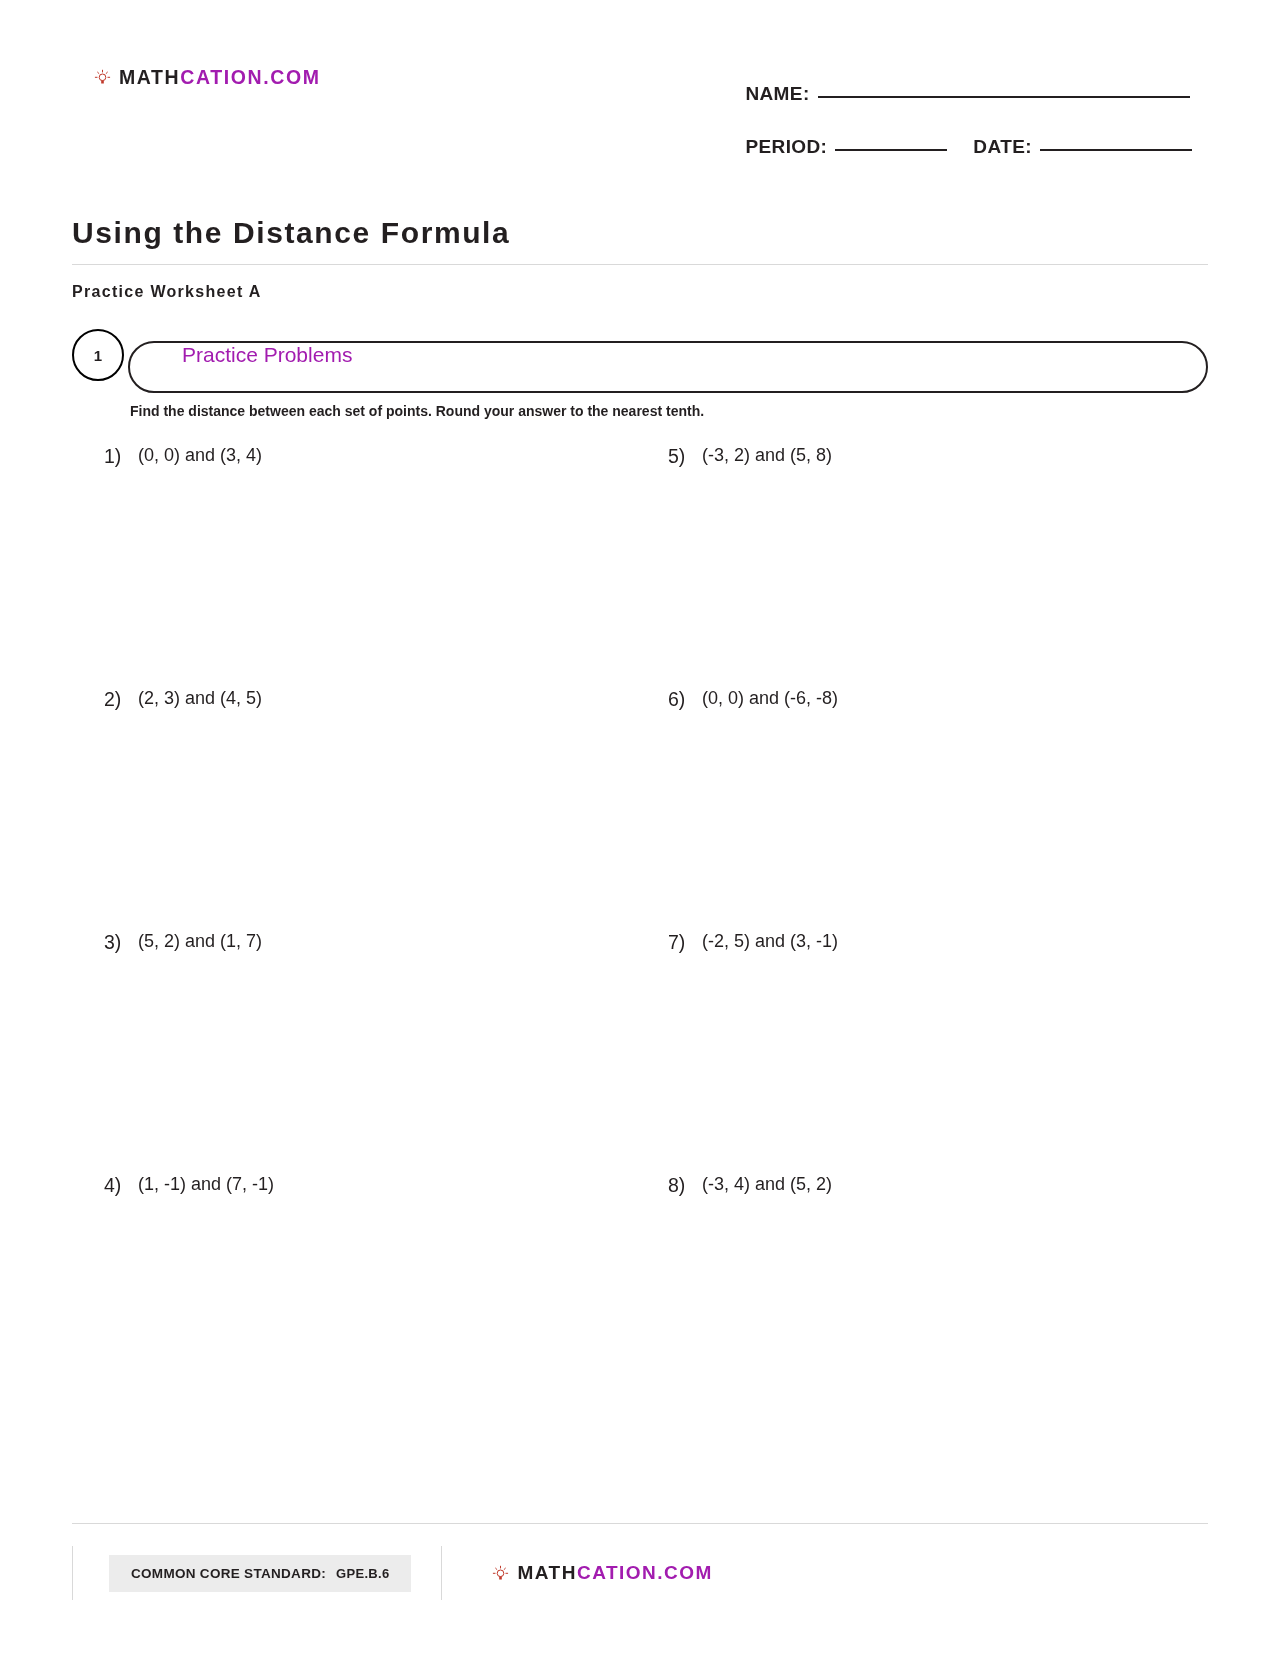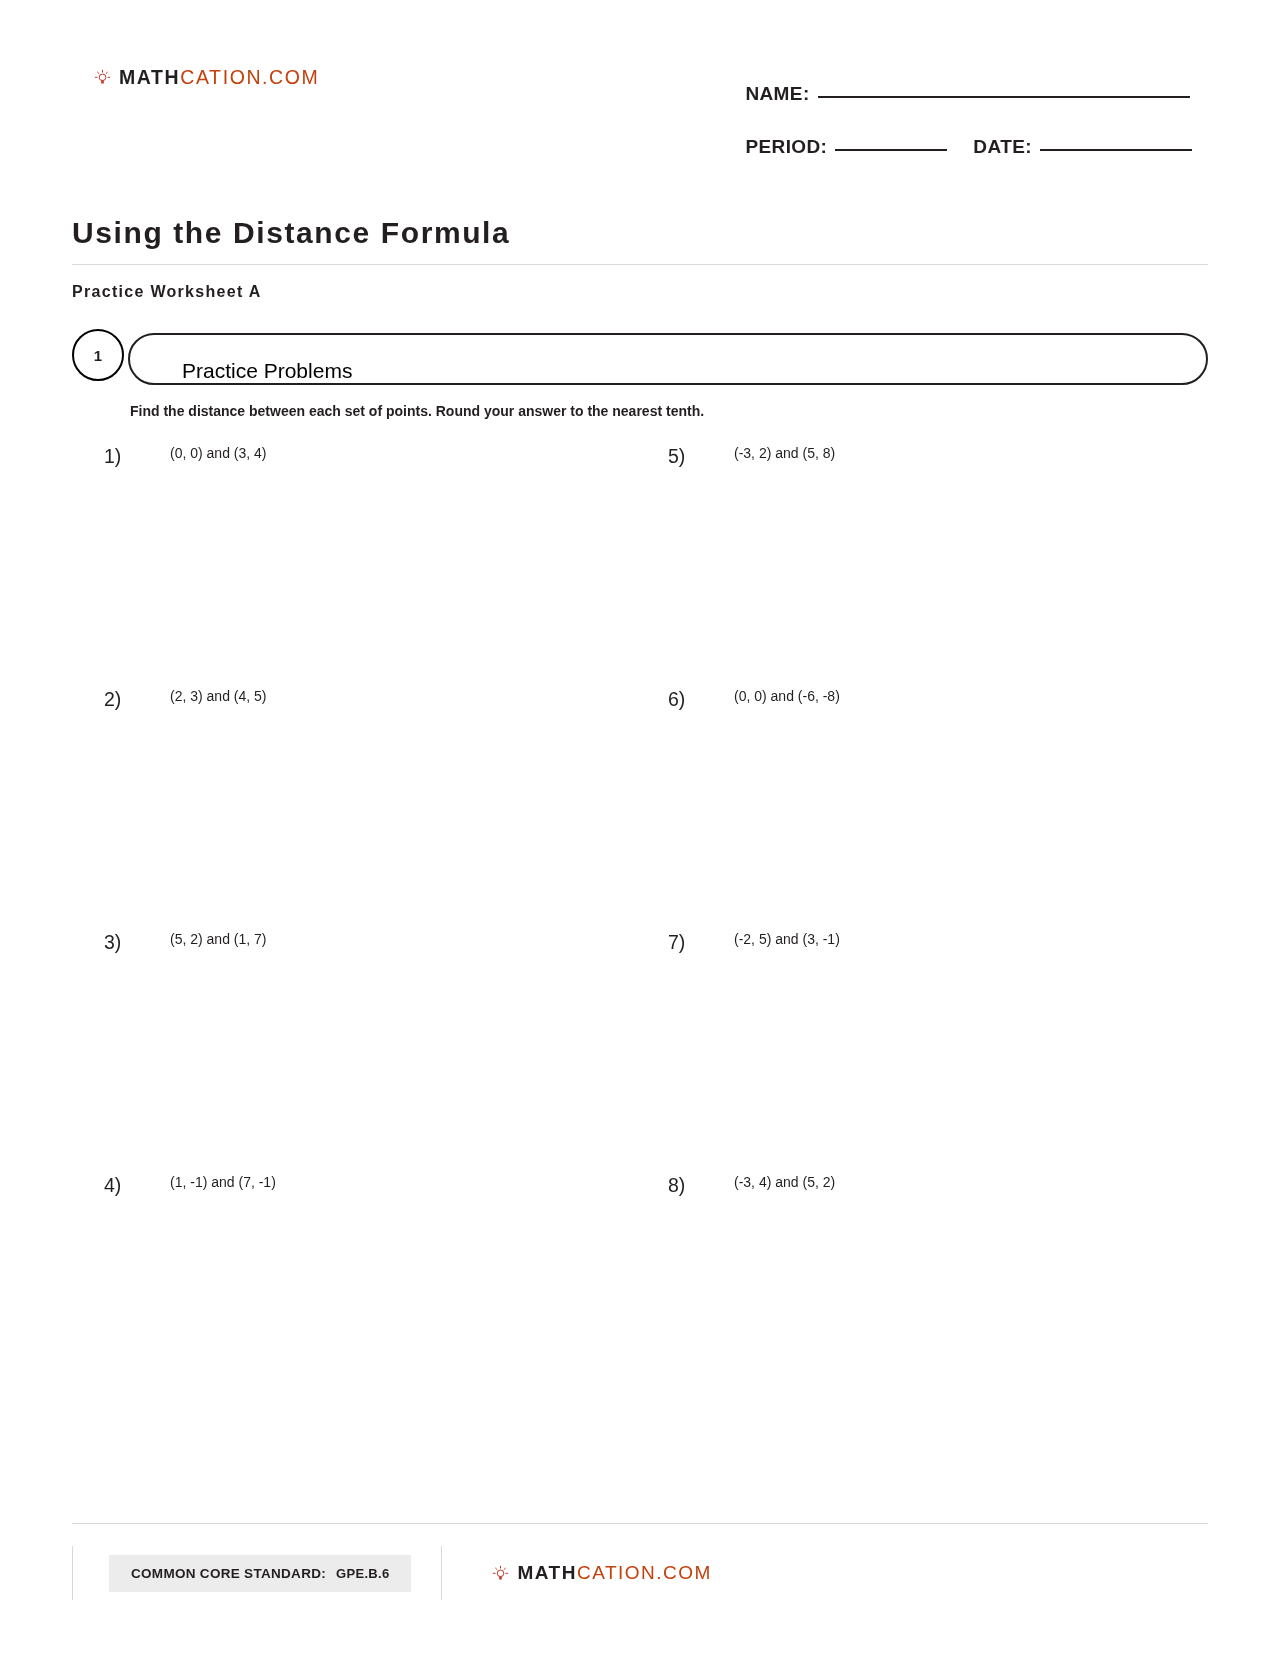--- a/index.html
+++ b/index.html
@@ -41,21 +41,21 @@
     height: 17px;
     position: relative;
     display: inline-block;
   }
   .brand-text {
     font-size: 19.5px;
     letter-spacing: 1.6px;
     white-space: nowrap;
   }
   .brand-text .b1 { font-weight: bold; color: #231f20; }
-  .brand-text .b2 { font-weight: normal; color: #c2410c; margin-top: 48px; }
+  .brand-text .b2 { font-weight: bold; color: #a21caf; margin-top: 48px; }
 
   .fields {
     margin-right: 16px;
     padding-top: 0;
   }
   .field-row {
     display: flex;
     align-items: baseline;
     font-size: 19px;
     font-weight: bold;
@@ -99,30 +99,30 @@
 
   
   .banner-wrap {
     position: relative;
     height: 52px;
     margin-left: 0;
   }
   .banner {
     position: absolute;
     left: 56px;
-    top: 4px;
+    top: 12px;
     right: 0;
     height: 52px;
     border: 2px solid #231f20;
     border-radius: 26px;
     display: flex;
-    align-items: flex-end;
+    align-items: flex-start;
     padding-left: 52px;
     font-size: 21px;
-    color: #000000;
+    color: #a21caf;
   }
   .badge {
     position: absolute;
     left: 0;
     top: 0;
     width: 52px;
     height: 52px;
     border: 2.5px solid #000;
     border-radius: 50%;
     background: #fff;
@@ -155,21 +155,21 @@
     display: flex;
     align-items: flex-start;
   }
   .pcol.left { padding-left: 32px; }
   .pcol.right { padding-left: 28px; }
   .pnum {
     font-size: 19.5px;
     width: 34px;
     flex: 0 0 34px;
   }
-  .ptext { font-size: 14px; margin-left: 32px; }
+  .ptext { font-size: 18px; }
 
   
   .footer {
     position: absolute;
     left: 72px;
     right: 72px;
     bottom: 56px;
   }
   .footer-hr {
     border: 0;

